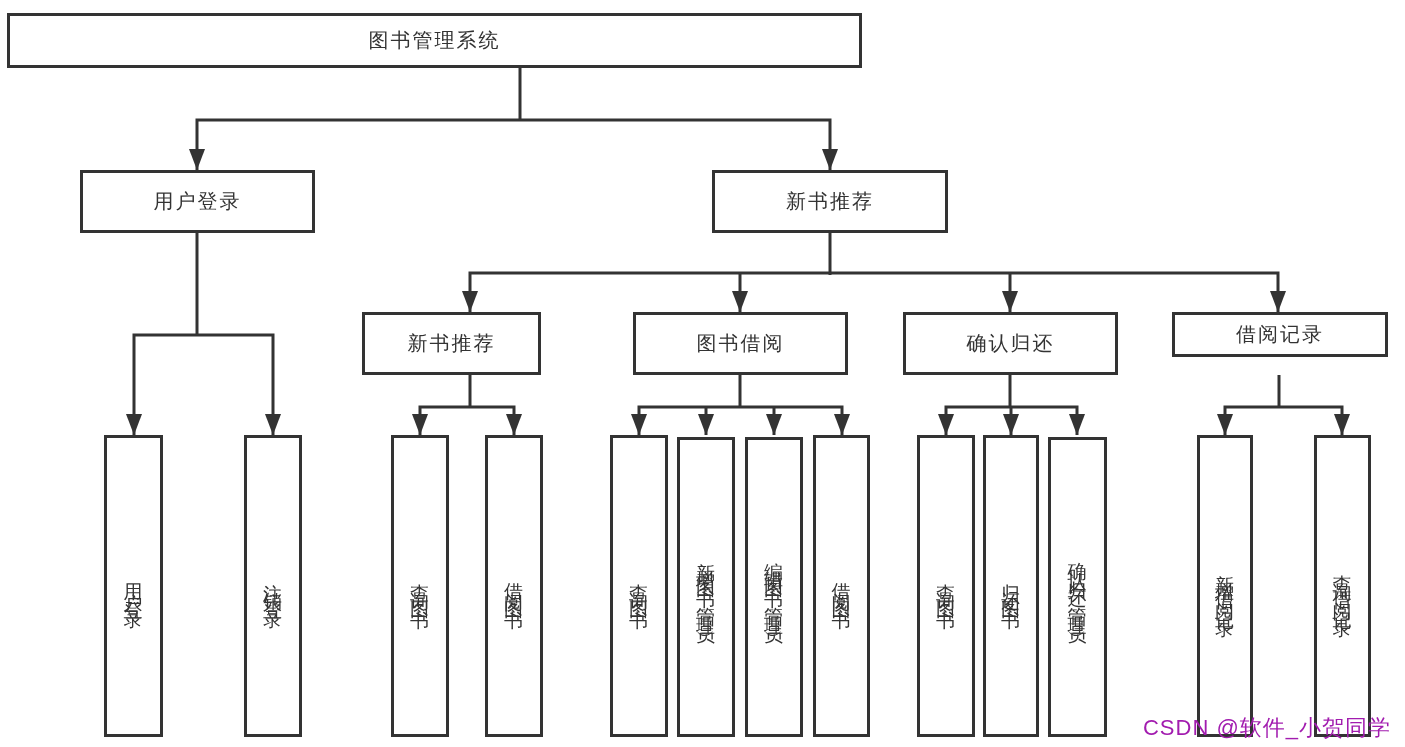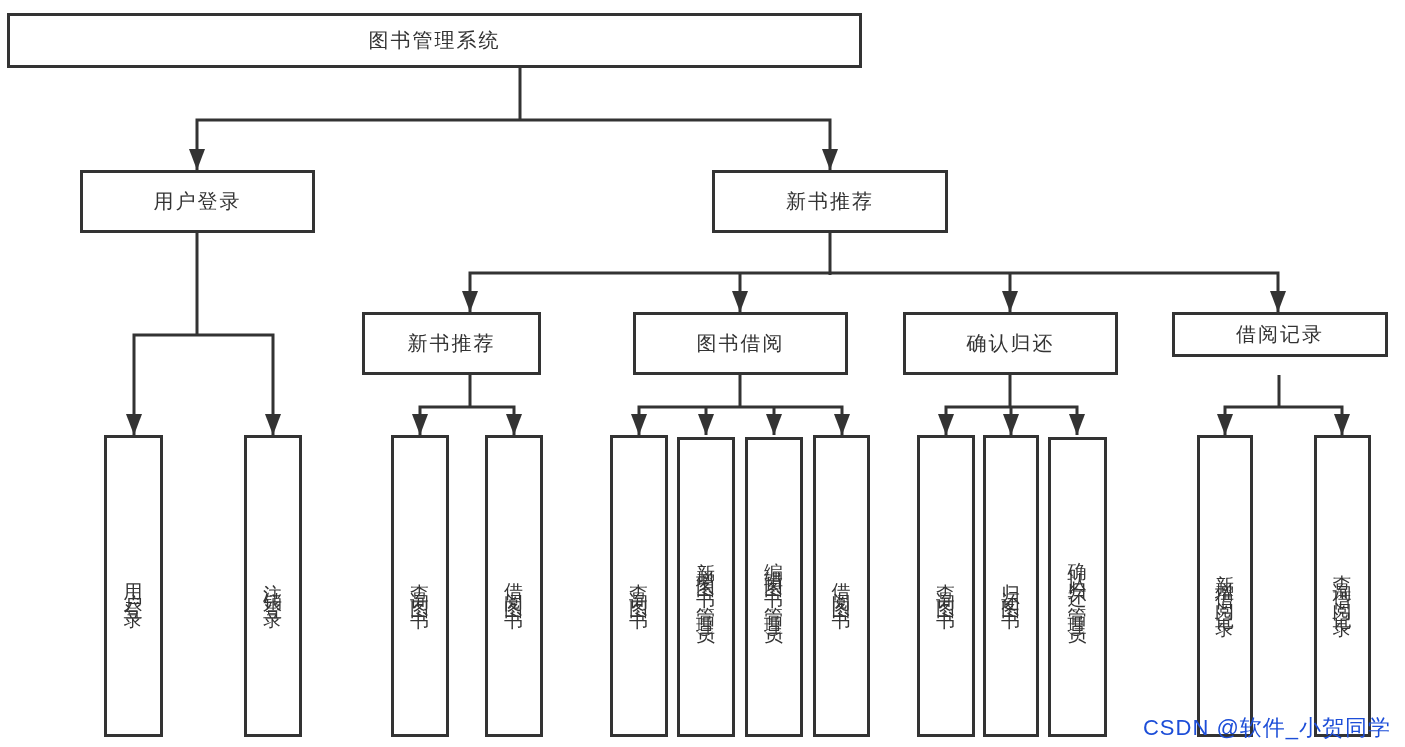--- a/index.html
+++ b/index.html
@@ -32,21 +32,21 @@
     font-size: 19px;
     letter-spacing: 9px;
     line-height: 1.0;
     color: #333333;
   }
   .watermark {
     position: absolute;
     right: 14px;
     bottom: 4px;
     font-size: 22px;
-    color: #1d4ed8;
+    color: #a21caf;
     letter-spacing: 1px;
     white-space: nowrap;
   }
 </style>
 </head>
 <body>
 
 <div class="canvas">
 
   <svg class="connectors" viewBox="0 0 1405 747" xmlns="http://www.w3.org/2000/svg">

